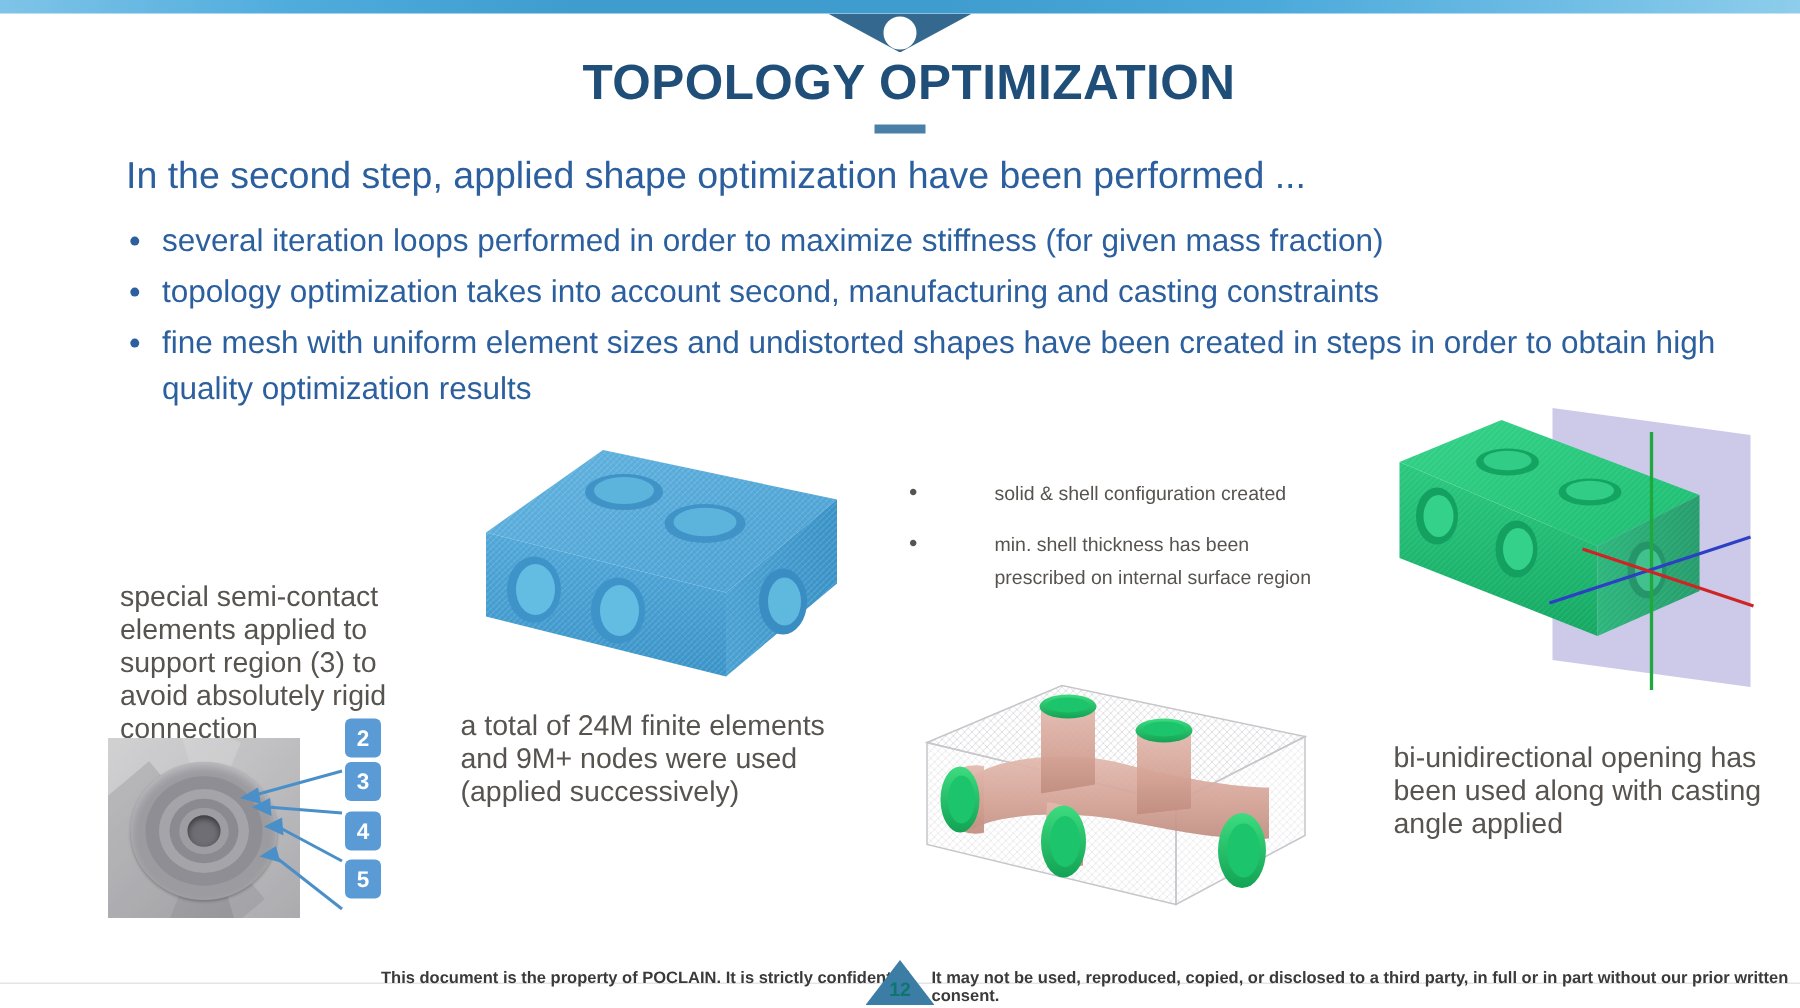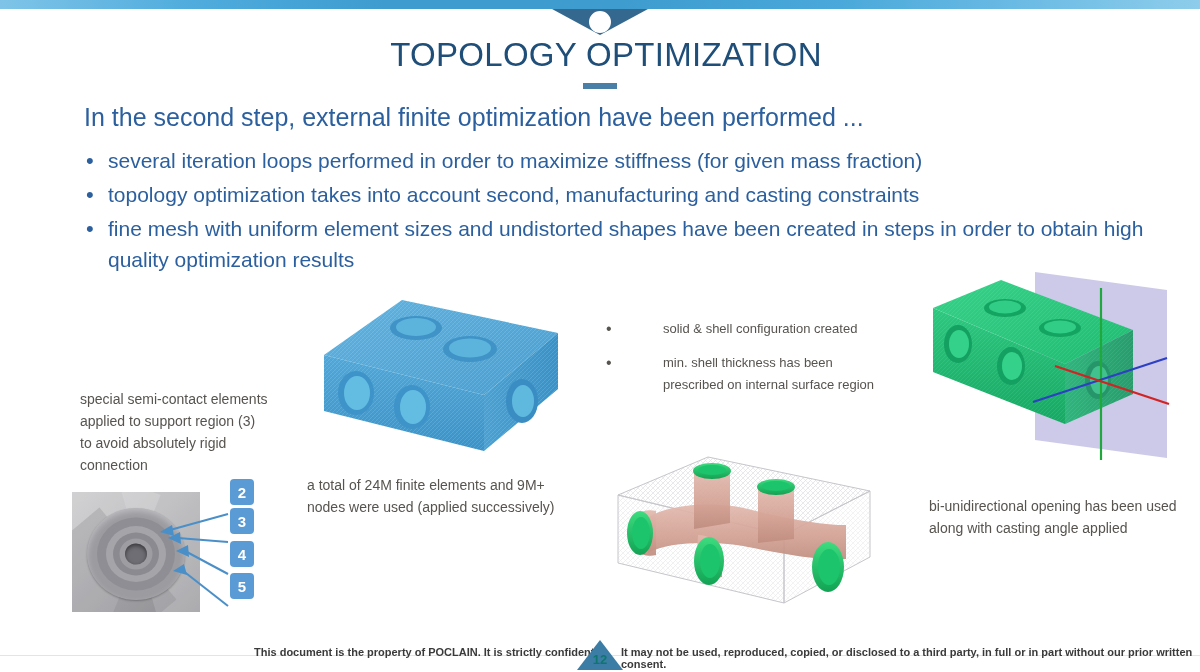--- a/index.html
+++ b/index.html
@@ -38,21 +38,21 @@
     width: 22px; height: 22px;
     border-radius: 50%;
     background: #ffffff;
     border: 2px solid #ffffff;
   }
 
   
   .title {
     position: absolute; top: 36px; left: 0; width: 1200px;
     text-align: center;
-    font-size: 33px; font-weight: normal;
+    font-size: 33px; font-weight: bold;
     letter-spacing: 0.3px;
     color: #1f4e79;
     padding-left: 12px;
   }
   .title-rule {
     position: absolute; top: 83px; left: 50%;
     transform: translateX(-50%);
     width: 34px; height: 6px;
     background: #4a7fa8;
   }
@@ -82,21 +82,21 @@
   .bullet-text {
     font-size: 21px; line-height: 31px;
     color: #2b5f9e;
     flex: 1;
   }
   .bullet-row.b3 .bullet-text { max-width: 1075px; }
 
   
   .caption {
     position: absolute;
-    font-size: 14px; line-height: 22px;
+    font-size: 19px; line-height: 22px;
     color: #57544f;
   }
 
   
   #left-caption { top: 388px; left: 80px; width: 190px; }
 
   #left-figure {
     position: absolute; top: 492px; left: 72px;
     width: 128px; height: 120px;
     background: linear-gradient(135deg,#c9c9cb 0%, #b7b7ba 45%, #9e9ea2 100%);
@@ -216,21 +216,21 @@
 <div id="slide">
 
   <div class="topbar"></div>
   <div class="chevron">
     <div class="chevron-dot"></div>
   </div>
 
   <div class="title">TOPOLOGY OPTIMIZATION</div>
   <div class="title-rule"></div>
 
-  <div class="lead">In the second step, external finite optimization have been performed ...</div>
+  <div class="lead">In the second step, applied shape optimization have been performed ...</div>
 
   <div class="bullets">
     <div class="bullet-row b1">
       <span class="bullet-dot">•</span>
       <span class="bullet-text">several iteration loops performed in order to maximize stiffness (for given mass fraction)</span>
     </div>
     <div class="bullet-row b2">
       <span class="bullet-dot">•</span>
       <span class="bullet-text">topology optimization takes into account second, manufacturing and casting constraints</span>
     </div>

